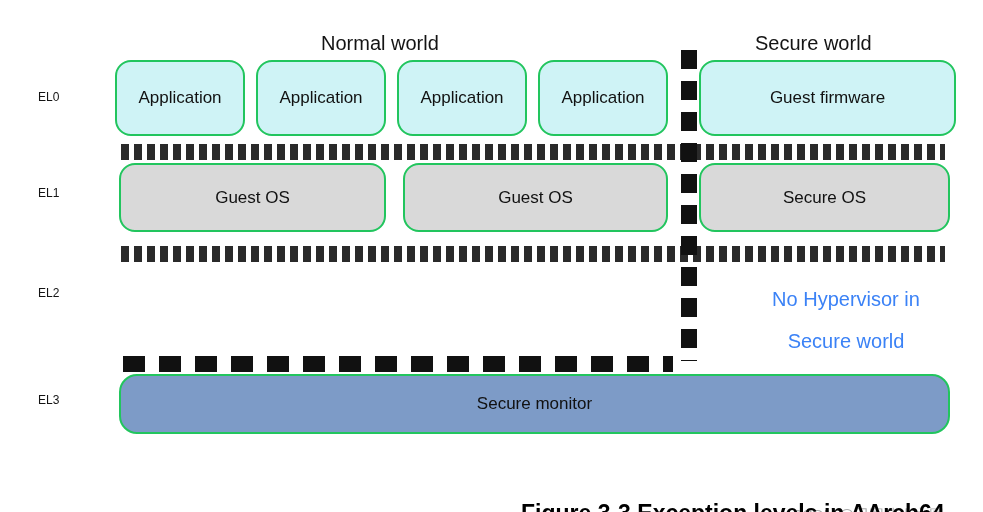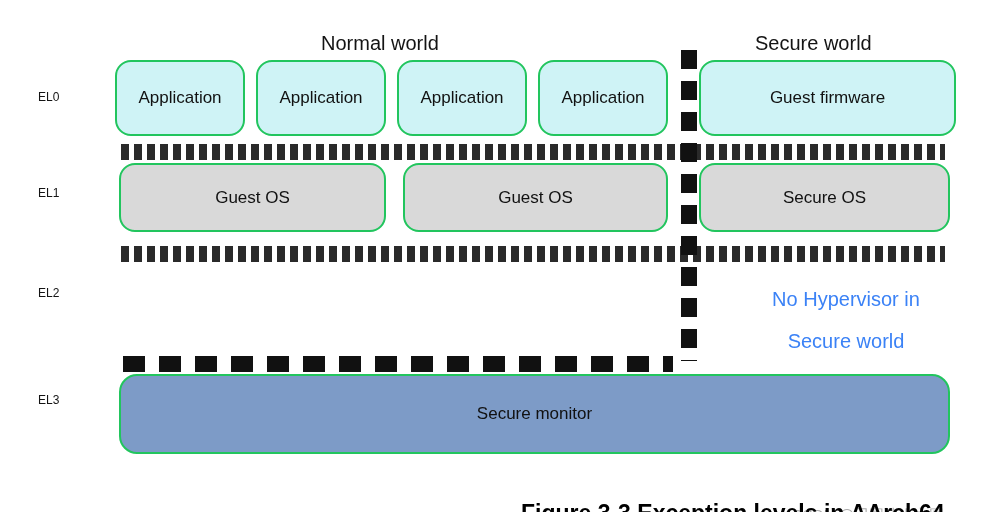--- a/index.html
+++ b/index.html
@@ -42,21 +42,21 @@
   .app2 { left:240px; top:44px; width:130px; height:76px; }
   .app3 { left:381px; top:44px; width:130px; height:76px; }
   .app4 { left:522px; top:44px; width:130px; height:76px; }
   .sfw  { left:683px; top:44px; width:257px; height:76px; }
 
   .guest1  { left:103px; top:147px; width:267px; height:69px; }
   .guest2  { left:387px; top:147px; width:265px; height:69px; }
   .trusted { left:683px; top:147px; width:251px; height:69px; }
 
   .hyp     { left:103px; top:248px; width:549px; height:77px; }
-  .monitor { left:103px; top:358px; width:831px; height:80px; border-radius:18px; }
+  .monitor { left:103px; top:358px; width:831px; height:60px; border-radius:18px; }
 
   .dash-thin {
     position:absolute; height:2px;
     background:repeating-linear-gradient(to right, #2a2a2a 0 8px, transparent 8px 13px);
   }
   .dash1 { left:105px; top:128px; width:824px; }
   .dash2 { left:105px; top:230px; width:824px; }
 
   .dash-thick-h {
     position:absolute; left:107px; top:340px; width:550px; height:5px;

